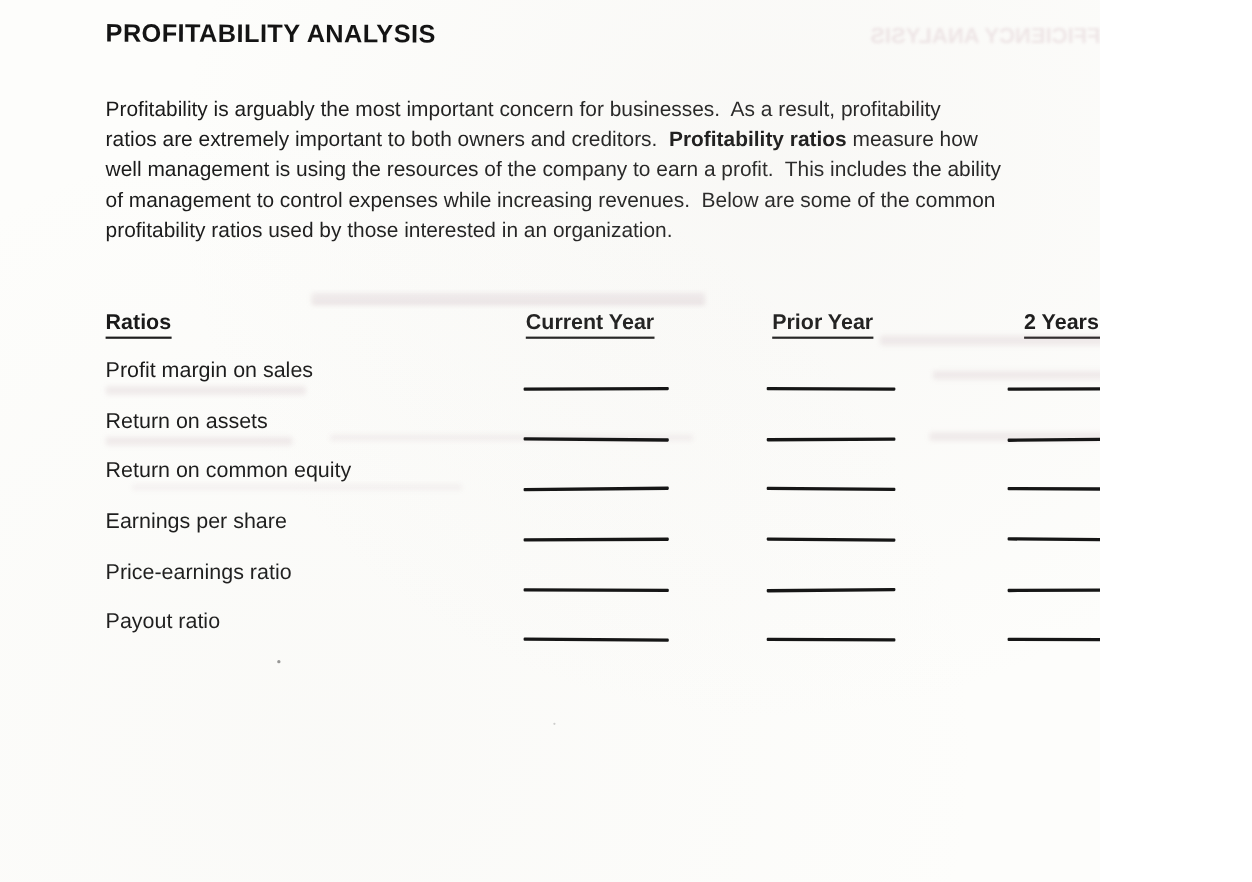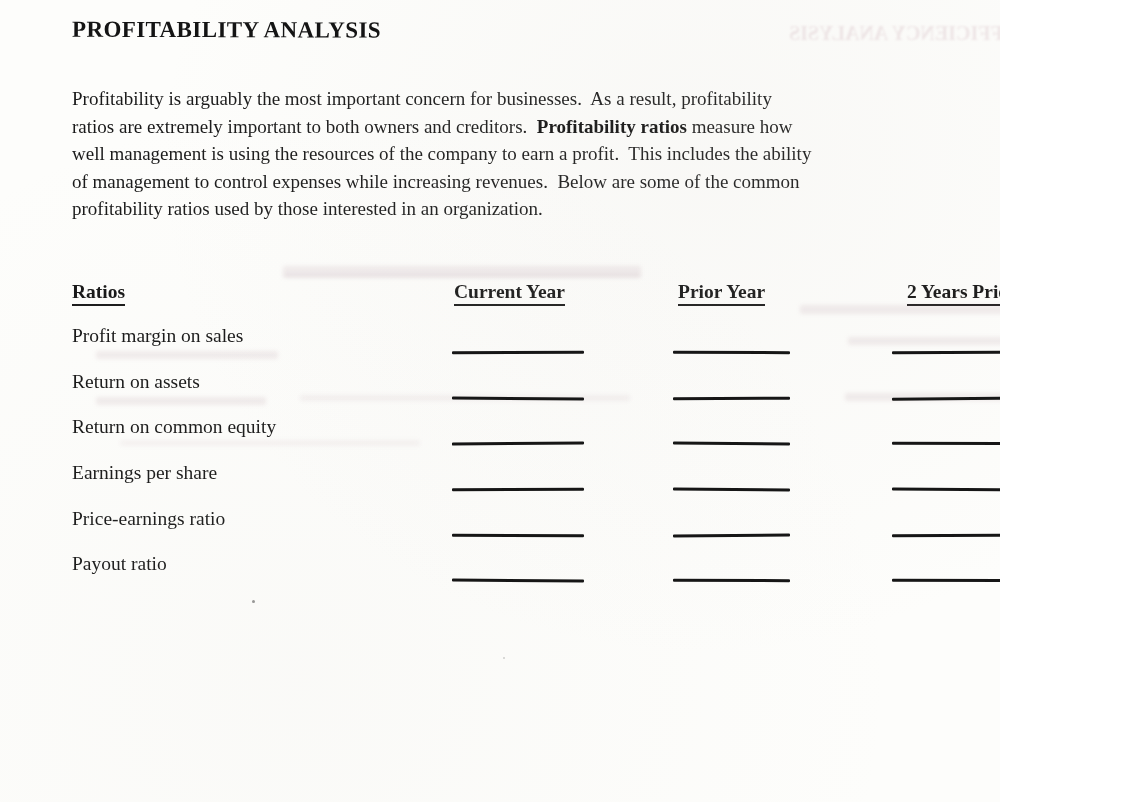--- a/index.html
+++ b/index.html
@@ -1,24 +1,24 @@
 <!DOCTYPE html>
 <html><head>
 <meta charset="utf-8">
 <style>
   html,body{margin:0;padding:0;background:#ffffff;}
   .page{
     position:relative;
     width:1000px;height:802px;
     background:#fdfdfb;
     overflow:hidden;
-    font-family:Liberation Serif, serif;
+    font-family:Liberation Sans, sans-serif;
     color:#161616;
     box-sizing:border-box;
-    padding:18px 0 0 72px;
+    padding:18px 0 0 96px;
   }
   
   .title{
     margin:0;
     font-size:23px;
     font-weight:bold;
     letter-spacing:0.4px;
     color:#141414;
     transform:rotate(0.15deg);
   }

